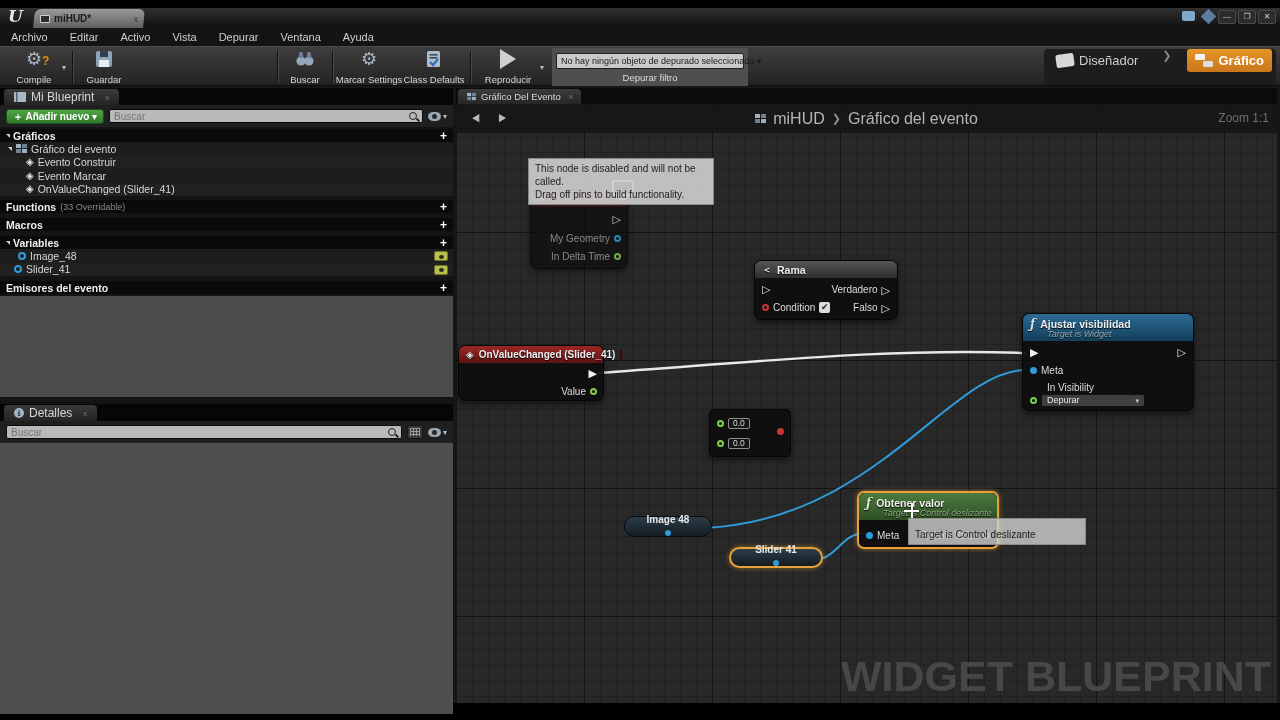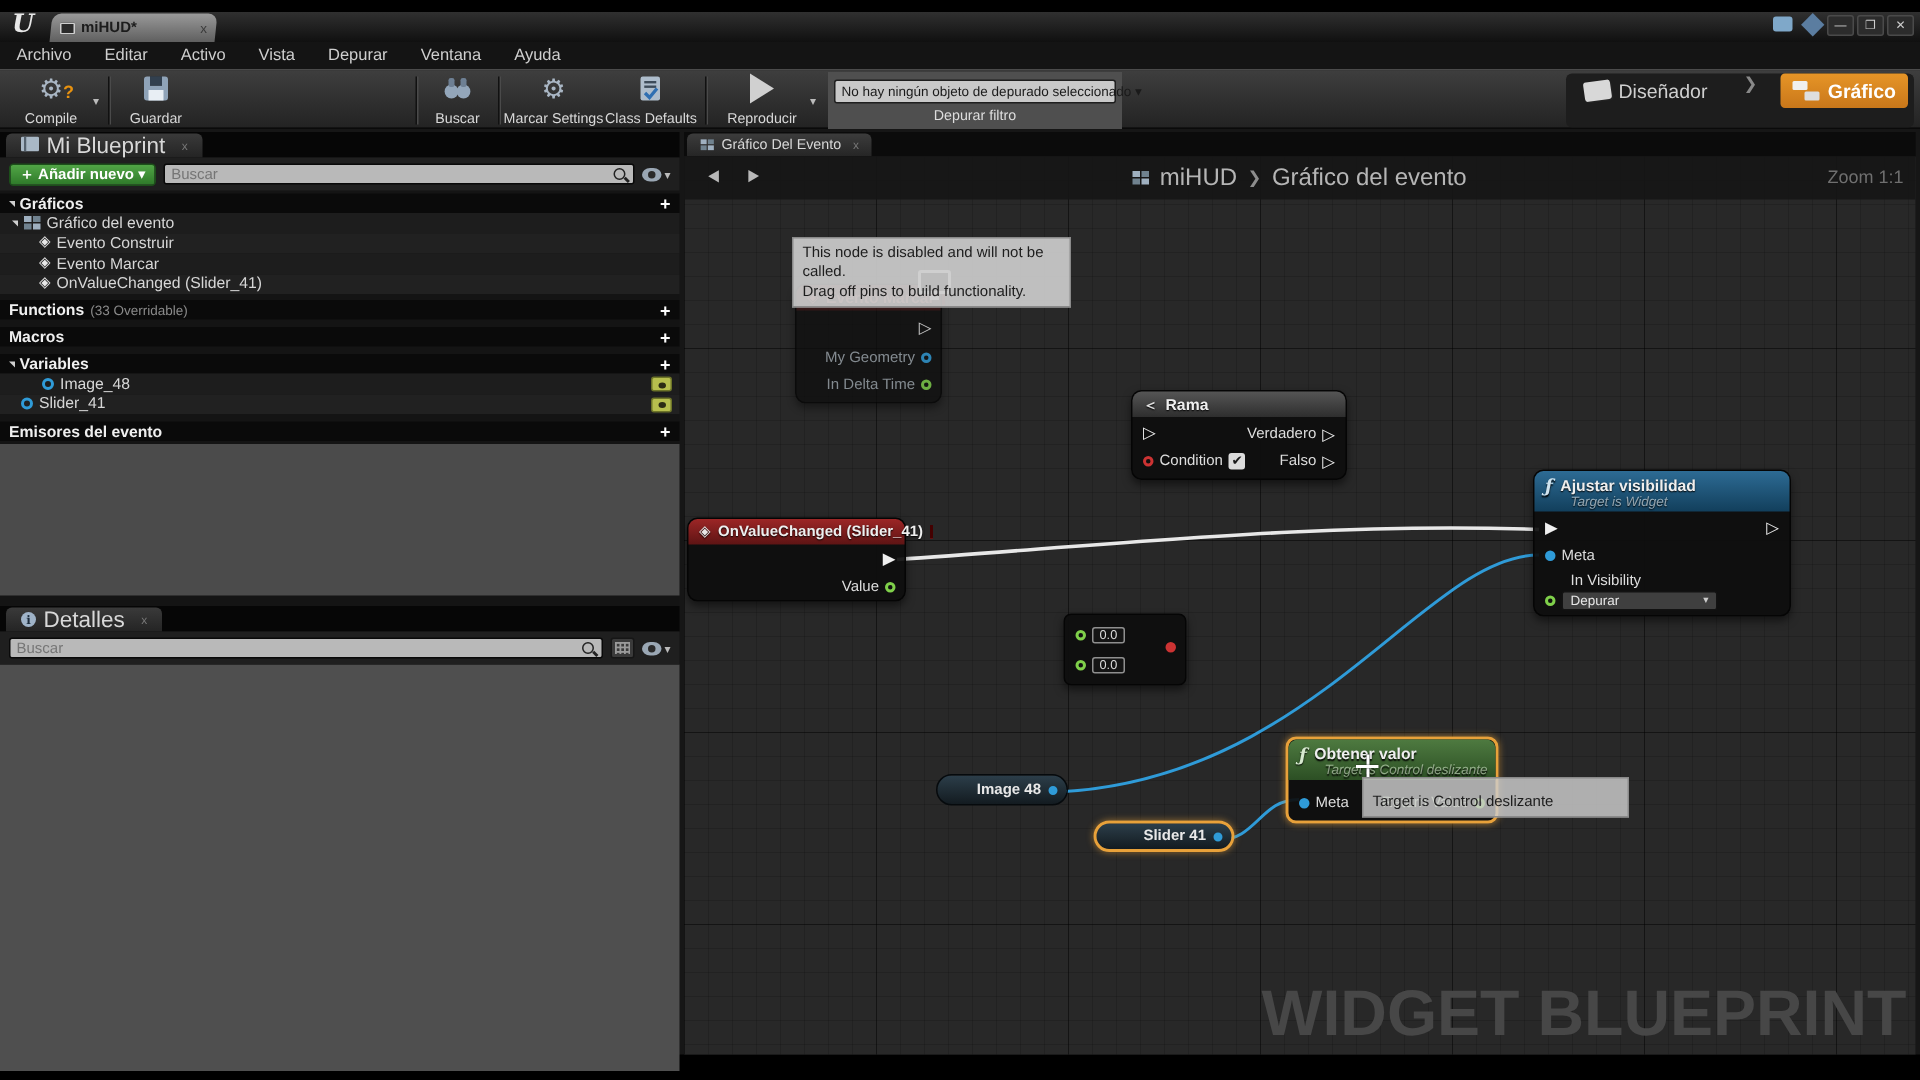--- a/index.html
+++ b/index.html
@@ -64,21 +64,21 @@
   .designer-ic { width:18px; height:13px; background:#d8d8d8; border-radius:2px; transform:rotate(-8deg); box-shadow:1px 1px 0 #222; }
   .graph-ic { position:relative; width:18px; height:13px; }
   .graph-ic i { position:absolute; width:10px; height:6px; background:#f0f0f0; border-radius:1px; }
   .graph-ic i:nth-child(2){ left:8px; top:7px; background:#dedede; }
 
   
   .leftcol { position:absolute; left:0; top:80px; width:453px; height:615px; background:#141414; }
   .panel-tabbar { position:relative; width:100%; height:17px; background:#060606; }
   .panel-tab { position:absolute; left:4px; top:1px; height:16px; background:linear-gradient(#3a3a3a,#242424);
     border-radius:4px 4px 0 0; display:flex; align-items:center; gap:5px; padding:0 10px; }
-  .panel-tab .pt-text { color:#d8d8d8; font-size:15px; }
+  .panel-tab .pt-text { color:#d8d8d8; font-size:12px; }
   .panel-tab .pt-close { color:#777; font-size:8px; margin-left:6px; }
   .info-ic { width:10px; height:10px; border-radius:50%; background:#9fb3c8; color:#1c2c3c; font-size:8px;
     font-weight:bold; text-align:center; line-height:10px; font-family:"DejaVu Serif",serif; }
   .mb-toolsrow { position:relative; height:22px; background:#1f1f1f; display:flex; align-items:center; padding:0 6px; gap:5px; }
   .add-btn { height:15px; background:linear-gradient(#51a546,#2f7a2a); border:1px solid #1c4f1a; border-radius:3px;
     color:#fff; font-size:10px; font-weight:bold; line-height:13px; padding:0 6px; white-space:nowrap;text-align:right; }
   .search-input { flex:1; height:14px; background:#b9b9b9; border:1px solid #090909; border-radius:2px;
     color:#555; font-size:10px; padding:0 16px 0 4px; }
   .mag { position:relative; width:8px; height:8px; border:1.6px solid #222; border-radius:50%; flex:none; }
   .mag:after { content:""; position:absolute; left:6px; top:6px; width:4px; height:1.6px; background:#222; transform:rotate(45deg); }
@@ -165,21 +165,21 @@
   .bound-sq { width:9px; height:9px; background:#c22; border:1px solid #400; margin-left:auto; }
   .chk { width:11px; height:11px; background:#dcdcdc; border-radius:2px; color:#1a1a1a; font-size:9px;
     line-height:11px; text-align:center; }
   .valbox { height:11px; background:#141414; border:1px solid #8f8f8f; border-radius:2px; color:#dcdcdc;
     font-size:8.5px; line-height:9px; padding:0 4px; }
   .vis-dd { width:104px; height:13px; background:#3f3f3f; border:1px solid #121212; border-radius:2px;
     color:#e6e6e6; font-size:9px; line-height:11px; padding:0 5px; display:flex; align-items:center; }
   .vis-dd .c { margin-left:auto; font-size:7px; color:#ccc; }
   .getter { position:absolute; height:21px; border-radius:11px; background:linear-gradient(#2c3e4a,#131b20);
     border:1px solid #060a0d; display:flex; align-items:center; justify-content:flex-end; gap:5px; padding:0 6px;
-    color:#e8e8e8; font-size:10px; font-weight:bold; }
+    color:#e8e8e8; font-size:10px; font-weight:bold;flex-direction:column; }
   .getter .pin { width:6px; height:6px; }
   .getter.selected { border:2px solid #e8a13a; box-shadow:0 0 5px rgba(232,161,58,.6); }
   .gtooltip { position:absolute; background:rgba(204,204,204,.92); border:1px solid #8a8a8a;
     color:#1d1d1d; font-size:10px; padding:3px 6px; line-height:13px; z-index:30; }
   .node.disabled { opacity:.8; }
   .node.disabled .pin-row { color:#9aa3aa; }
   .monitor-ic { position:absolute; width:22px; height:16px; background:#0a0a0a; border:2px solid #e8e8e8;
     border-radius:2px; z-index:25; }
   .monitor-ic:after { content:""; position:absolute; left:6px; top:15px; width:6px; height:3px; background:#e8e8e8; }
   .move-cursor { position:absolute; z-index:26; width:15px; height:15px; }
@@ -356,21 +356,21 @@
     </div>
     <div class="sec-hdr" style="margin-top:5px;">
       <span class="t">Macros</span>
       <span class="plus">+</span>
     </div>
     <div class="sec-hdr" style="margin-top:5px;">
       <span class="tri"></span>
       <span class="t">Variables</span>
       <span class="plus">+</span>
     </div>
-    <div class="tree-row" style="padding-left:28px;">
+    <div class="tree-row" style="padding-left:18px;">
       <span class="var-dot"></span>
       <span class="txt">Image_48</span>
       <span class="row-eye"></span>
     </div>
     <div class="tree-row alt" style="padding-left:14px;">
       <span class="var-dot"></span>
       <span class="txt">Slider_41</span>
       <span class="row-eye"></span>
     </div>
     <div class="sec-hdr" style="margin-top:5px;">

